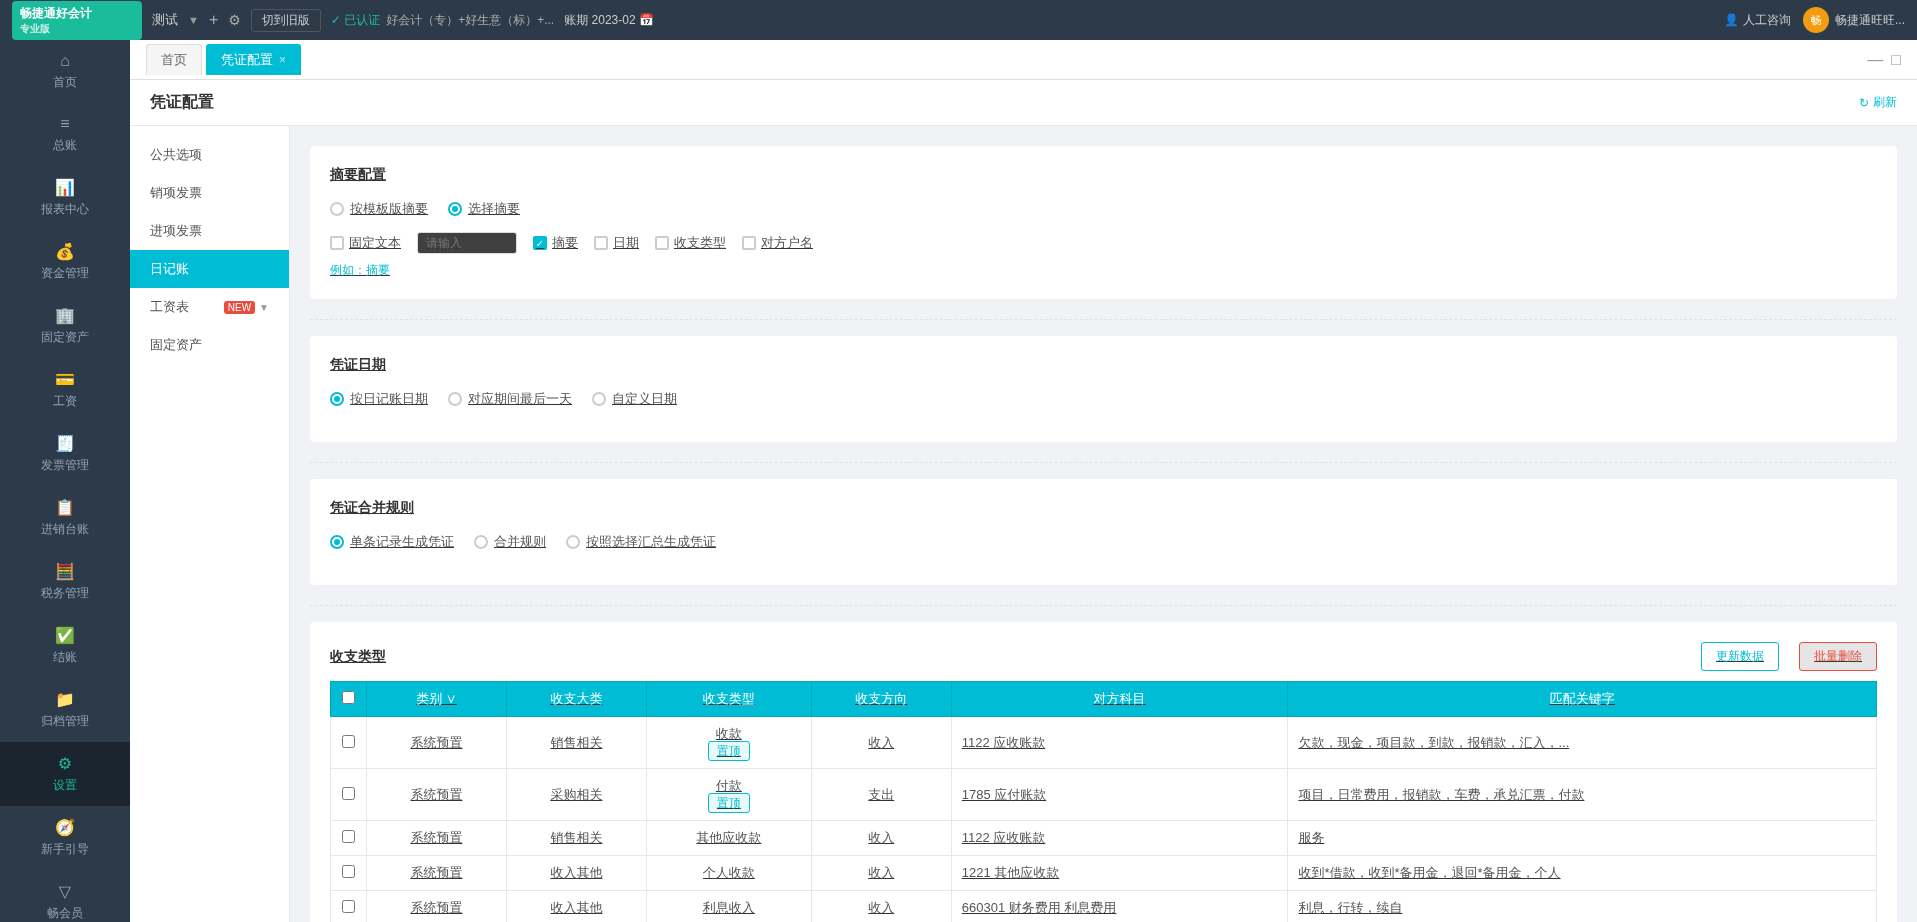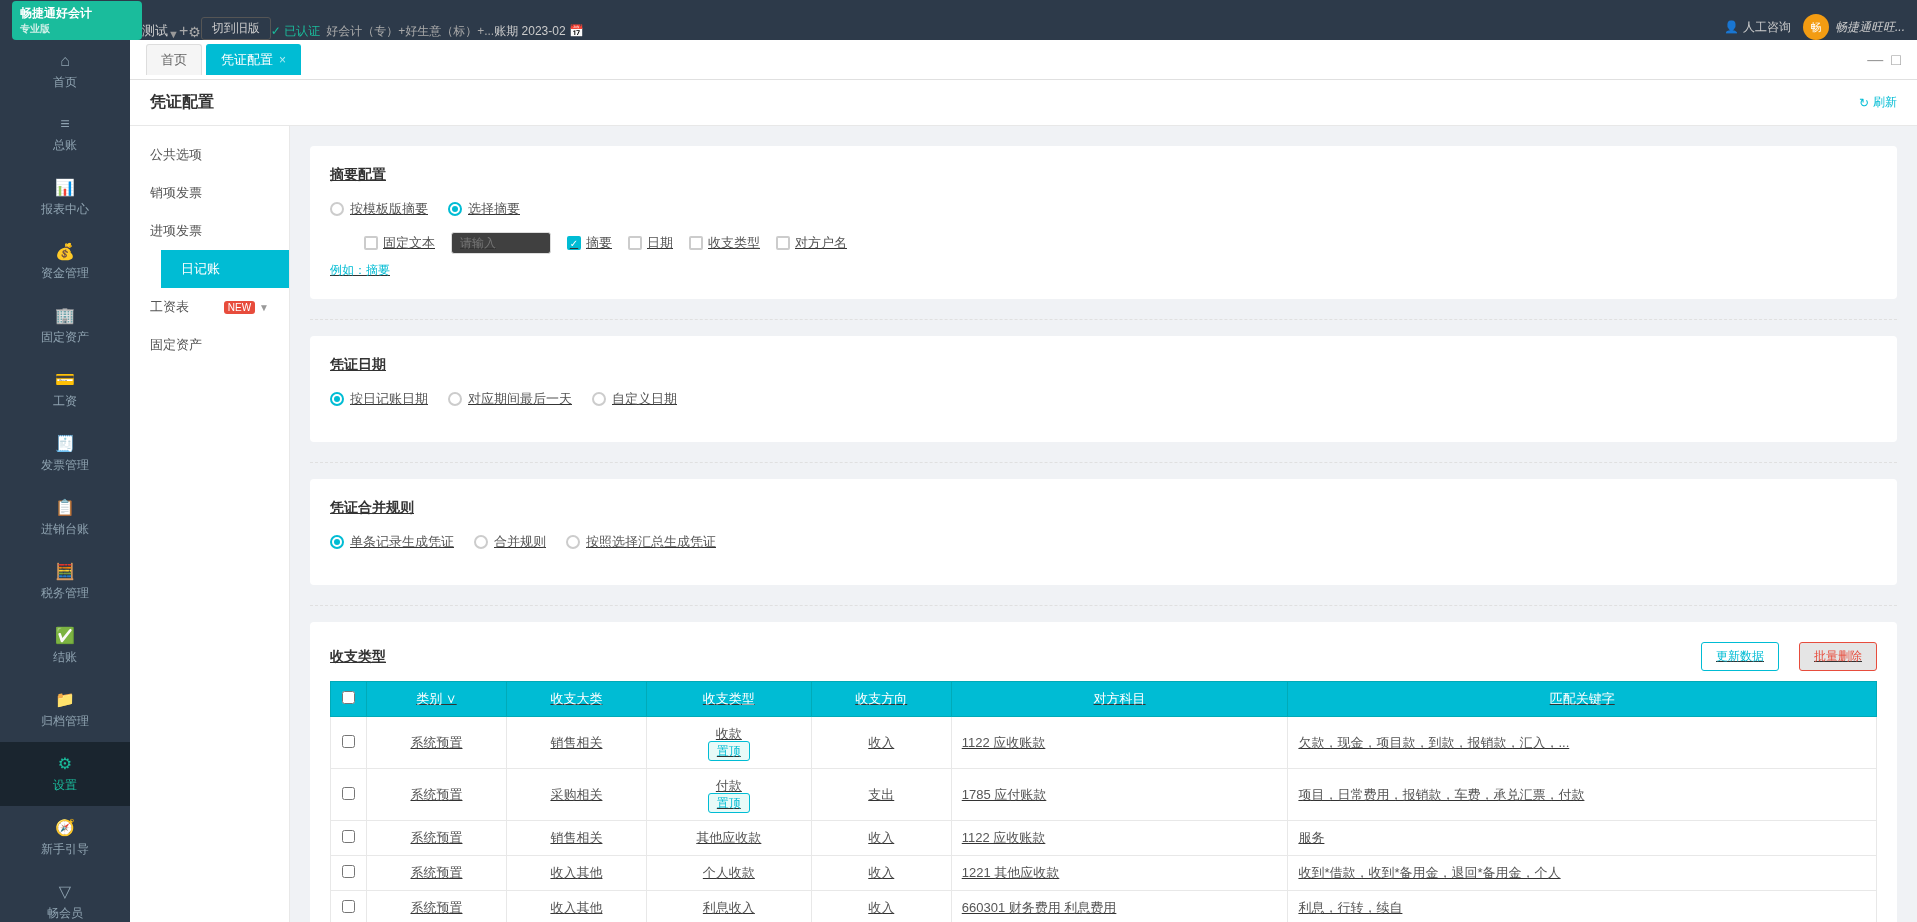--- a/index.html
+++ b/index.html
@@ -1,35 +1,35 @@
 <!DOCTYPE html>
 <html><head>
   <meta charset="utf-8">
   <style>
     * { box-sizing: border-box; margin: 0; padding: 0; }
     body { font-family: 'Microsoft YaHei', sans-serif; font-size: 13px; background: #f0f2f5; color: #333; display: flex; flex-direction: column; height: 922px; overflow: hidden; }
 
     
-    .topbar { background: #2d3a4a; height: 40px; display: flex; align-items: flex-end; padding: 0 12px; color: #cdd; flex-shrink: 0; }
+    .topbar { background: #2d3a4a; height: 40px; display: flex; align-items: center; padding: 0 12px; gap: 10px; color: #cdd; flex-shrink: 0; }
     .topbar-logo { display: flex; align-items: center; gap: 6px; background: #1abc9c; padding: 4px 8px; border-radius: 4px; color: white; font-weight: bold; font-size: 12px; width: 130px; }
     .topbar-logo .sub { font-size: 10px; color: #d0f0e8; }
     .topbar-title { color: #ccc; font-size: 13px; }
     .topbar-arrow { color: #999; font-size: 11px; cursor: pointer; }
     .topbar-add { color: #aaa; font-size: 16px; cursor: pointer; }
     .topbar-gear { color: #aaa; font-size: 14px; cursor: pointer; }
     .topbar-switch-btn { border: 1px solid #555; background: transparent; color: #ccc; padding: 2px 10px; border-radius: 3px; cursor: pointer; font-size: 12px; }
     .topbar-badges { display: flex; gap: 6px; align-items: center; font-size: 12px; }
     .badge-green { color: #1abc9c; }
     .badge-gray { color: #aaa; }
     .topbar-period { color: #ccc; font-size: 12px; }
     .topbar-right { margin-left: auto; display: flex; align-items: center; gap: 12px; }
     .topbar-consult { color: #ccc; font-size: 12px; cursor: pointer; display: flex; align-items: center; gap: 4px; }
     .topbar-user { display: flex; align-items: center; gap: 6px; }
     .avatar-circle { width: 26px; height: 26px; border-radius: 50%; background: #f39c12; display: flex; align-items: center; justify-content: center; color: white; font-size: 11px; }
-    .username { color: #ccc; font-size: 12px; font-style: italic; }
+    .username { color: #ccc; font-size: 12px; }
 
     
     .main-layout { display: flex; flex: 1; overflow: hidden; }
 
     
     .sidebar { width: 130px; background: #2d3a4a; display: flex; flex-direction: column; flex-shrink: 0; overflow-y: auto; }
     .sidebar-item { display: flex; flex-direction: column; align-items: center; padding: 12px 0; cursor: pointer; color: #8fa3b1; font-size: 12px; gap: 4px; }
     .sidebar-item.active { background: #1a252f; color: #1abc9c; }
     .sidebar-icon { font-size: 16px; }
 
@@ -48,39 +48,39 @@
     .page-header { background: #fff; padding: 12px 20px; display: flex; align-items: center; justify-content: space-between; border-bottom: 1px solid #e8e8e8; flex-shrink: 0; }
     .page-title { font-size: 16px; font-weight: bold; color: #333; }
     .refresh-btn { color: #00bcd4; font-size: 12px; cursor: pointer; display: flex; align-items: center; gap: 4px; }
 
     
     .inner-layout { display: flex; flex: 1; overflow: hidden; }
 
     
     .left-menu { width: 160px; background: #fff; border-right: 1px solid #e8e8e8; flex-shrink: 0; padding-top: 10px; }
     .left-menu-item { padding: 10px 20px; cursor: pointer; font-size: 13px; color: #555; display: flex; align-items: center; justify-content: space-between; }
-    .left-menu-item.active { background: #00bcd4; color: white; margin-left: 31px; }
+    .left-menu-item.active { background: #00bcd4; color: white; }
     .new-badge { background: #e74c3c; color: white; font-size: 10px; padding: 1px 4px; border-radius: 3px; }
 
     
     .main-content { flex: 1; overflow-y: auto; padding: 20px; }
 
     
     .section { background: #fff; margin-bottom: 20px; padding: 20px; border-radius: 4px; text-decoration: underline; }
     .section-title { font-size: 14px; font-weight: bold; color: #333; margin-bottom: 16px; }
 
     
     .radio-group { display: flex; gap: 20px; align-items: center; margin-bottom: 14px; }
     .radio-item { display: flex; align-items: center; gap: 6px; cursor: pointer; font-size: 13px; color: #555; }
     .radio-circle { width: 14px; height: 14px; border-radius: 50%; border: 2px solid #ccc; display: flex; align-items: center; justify-content: center; }
     .radio-circle.checked { border-color: #00bcd4; }
     .radio-circle.checked::after { content: ''; width: 6px; height: 6px; border-radius: 50%; background: #00bcd4; }
 
     
-    .checkbox-row { display: flex; align-items: center; gap: 16px; margin-top: 10px; margin-left: 34px; }
+    .checkbox-row { display: flex; align-items: center; gap: 16px; margin-top: 10px; }
     .checkbox-item { display: flex; align-items: center; gap: 5px; cursor: pointer; font-size: 13px; color: #555; }
     .checkbox-box { width: 14px; height: 14px; border: 2px solid #ccc; border-radius: 2px; display: flex; align-items: center; justify-content: center; }
     .checkbox-box.checked { background: #00bcd4; border-color: #00bcd4; color: white; font-size: 10px; }
     .fixed-text-input { border: 1px solid #ddd; padding: 3px 8px; border-radius: 3px; font-size: 12px; color: #aaa; width: 100px; background: #404040; }
     .example-text { color: #00bcd4; font-size: 12px; margin-top: 8px; }
 
     
     .divider { border: none; border-top: 1px dashed #e0e0e0; margin: 16px 0; }
 
     

